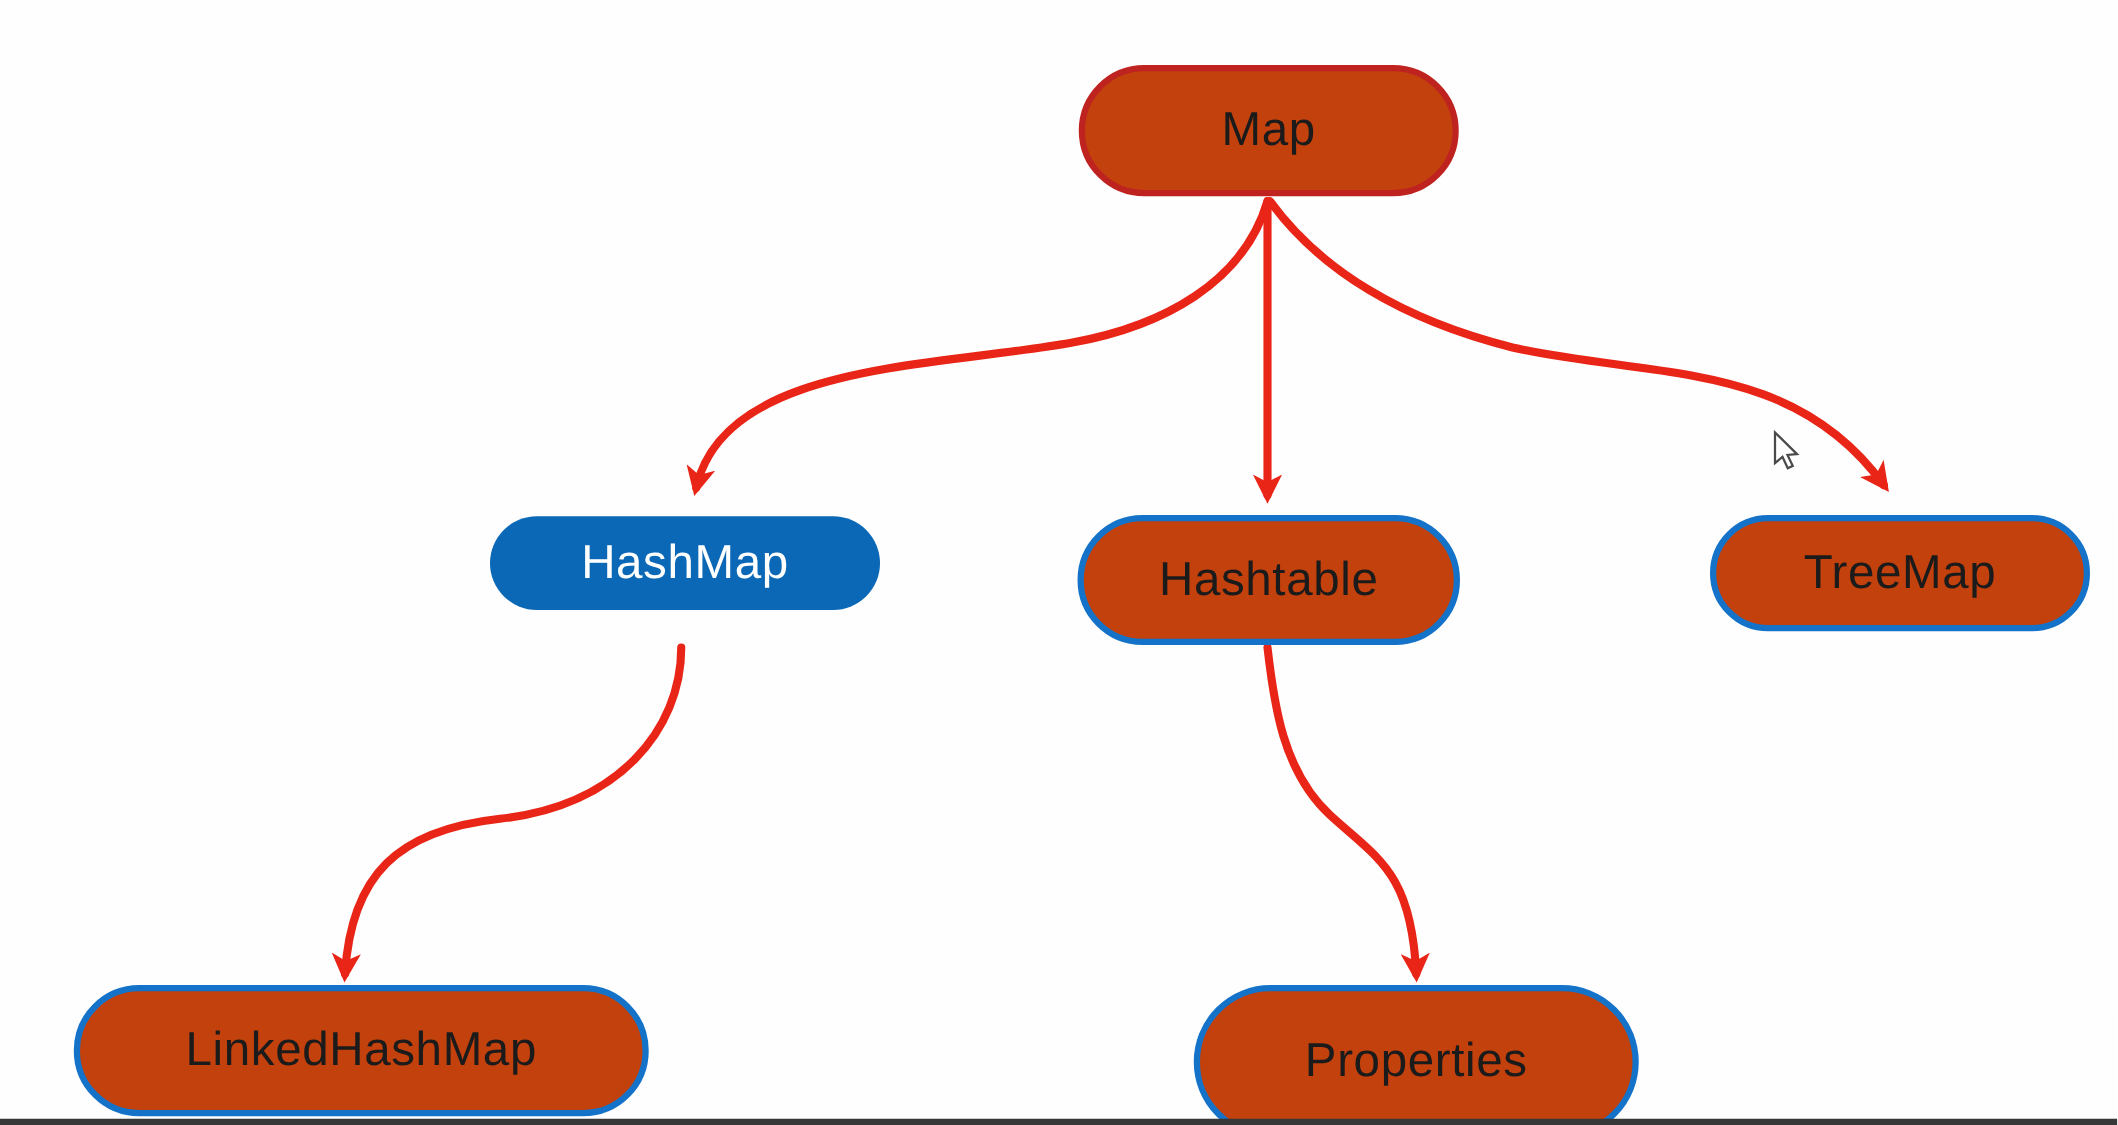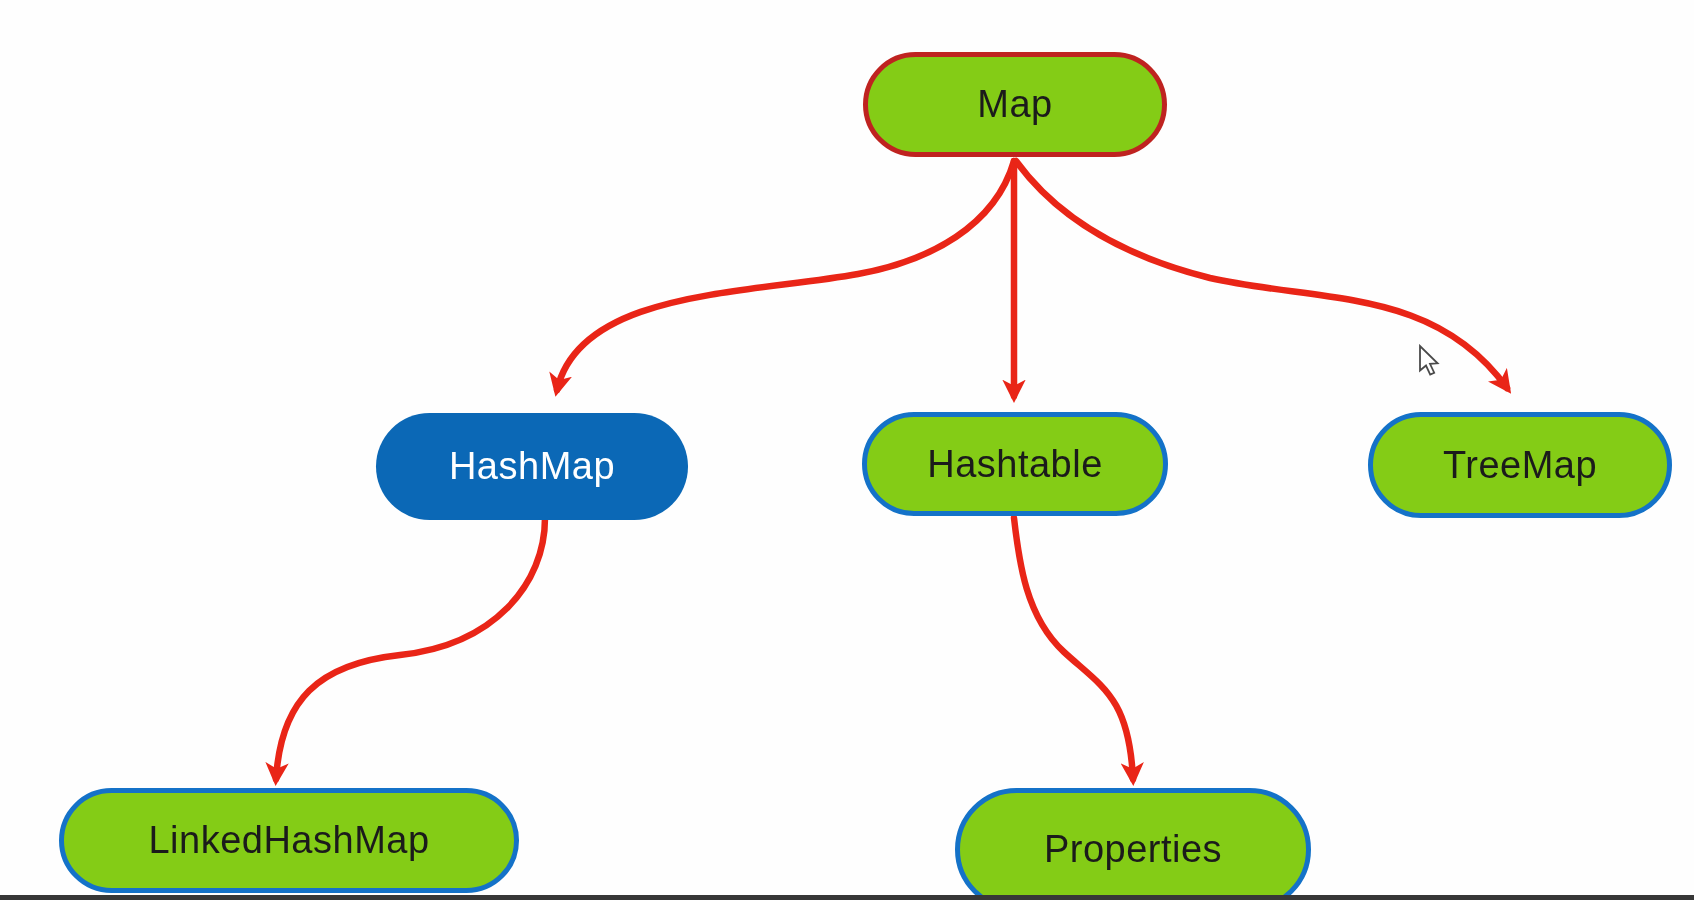--- a/index.html
+++ b/index.html
@@ -7,36 +7,36 @@
     position:relative;
     width:1694px;height:900px;
     background:var(--bg,#fefefe);
     overflow:hidden;
     font-family:"Liberation Sans", sans-serif;
   }
   svg.edges{position:absolute;left:0;top:0;width:1694px;height:900px;pointer-events:none;}
   .node{
     position:absolute;
     display:flex;align-items:center;justify-content:center;
-    background:#84cc16;
+    background:#c2410c;
     border-radius:999px;
     font-size:38px;
     letter-spacing:0.5px;
     color:var(--node-text,#1b1b1b);
     box-sizing:border-box;
     cursor:default;
     user-select:none;
   }
   .node.default{border:5px solid var(--node-border,#1472c8);text-align:center;}
   .node.root{border:5px solid var(--root-border,#bf2320);}
   .node.highlighted{background:var(--highlight-fill,#0b68b6);color:var(--highlight-text,#fff);border:none;}
   .node-map{left:863px;top:52px;width:304px;height:105px;}
-  .node-hashmap{left:376px;top:413px;width:312px;height:107px;}
+  .node-hashmap{left:392px;top:413px;width:312px;height:75px;}
   .node-hashtable{left:862px;top:412px;width:306px;height:104px;}
-  .node-treemap{left:1368px;top:412px;width:304px;height:106px;}
+  .node-treemap{left:1368px;top:412px;width:304px;height:93px;}
   .node-linkedhashmap{left:59px;top:788px;width:460px;height:105px;}
   .node-properties{left:955px;top:788px;width:356px;height:123px;}
   .bottom-bar{
     position:absolute;left:0;bottom:0;width:100%;height:5px;
     background:#373737;
   }
   .cursor{position:absolute;left:1417px;top:344px;width:26px;height:34px;pointer-events:none;}
 </style>
 </head>
 <body>

